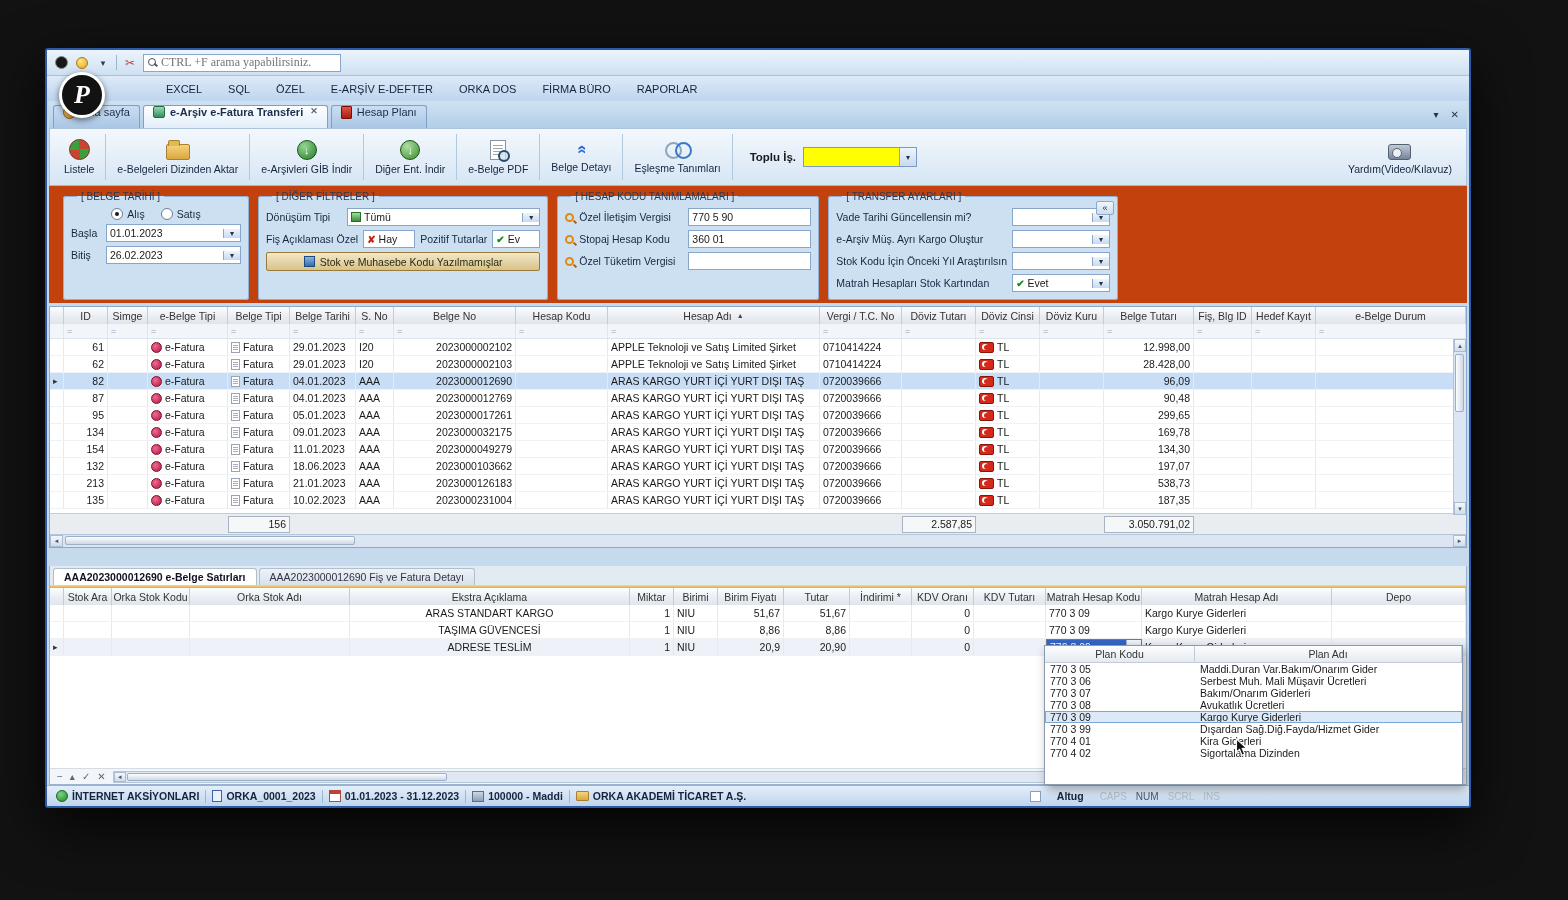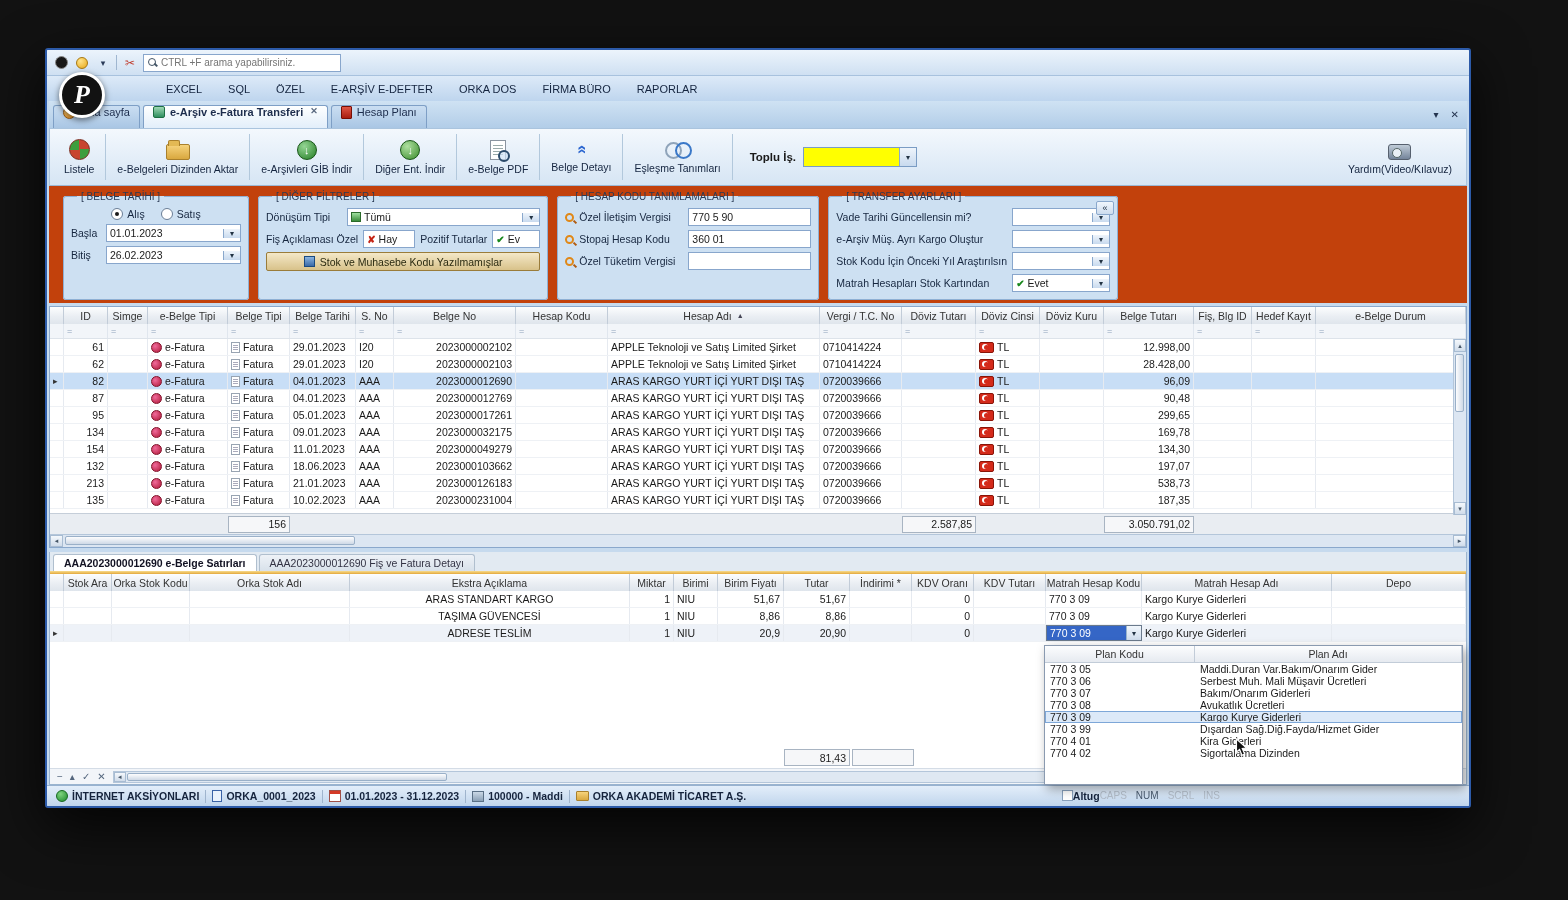--- a/index.html
+++ b/index.html
@@ -24,21 +24,21 @@
 .qb-star{width:12px;height:12px;border-radius:50%;background:radial-gradient(circle at 35% 30%,#ffe38a,#e8a818);border:1px solid #a87810}
 .qb-caret{color:#2a3a58;font-size:9px}
 .qb-caret::before{content:"▾"}
 .qb-sep{width:1px;height:15px;background:#9fb6d0}
 .qb-cut{color:#c03a2a;font-size:12px}
 .qb-cut::before{content:"✂"}
 .search-box{width:198px;height:18px;background:#fff;border:1px solid #88a6cc;display:flex;align-items:center;gap:4px;padding:0 4px}
 .mag{width:9px;height:9px;position:relative;flex:none}
 .mag::before{content:"";position:absolute;left:0;top:0;width:6px;height:6px;border:1.5px solid #456;border-radius:50%}
 .mag::after{content:"";position:absolute;left:6px;top:6px;width:4px;height:1.5px;background:#456;transform:rotate(45deg)}
-.search-box input{border:none;outline:none;flex:1;font-family:Liberation Sans, sans-serif;font-size:10px;color:#222;background:transparent}
+.search-box input{border:none;outline:none;flex:1;font-family:Liberation Serif, serif;font-size:12px;color:#222;background:transparent}
 
 .menubar{flex:0 0 25px;background:linear-gradient(#ddeaf8,#bed5ee);display:flex;align-items:center;padding-left:108px;gap:4px}
 .menu-item{padding:3px 11px;font-size:11px;color:#14243f;cursor:default}
 .logo{position:absolute;left:12px;top:22px;width:46px;height:46px;background:#121212;border:3px solid #fff;border-radius:50%;box-shadow:0 2px 6px rgba(0,0,0,.55);color:#fff;font:bold 26px "Liberation Serif",serif;display:flex;align-items:center;justify-content:center;z-index:20}
 .logo::before{content:"P";font-style:italic}
 
 .main{flex:1;display:flex;flex-direction:column;background:#c6daee;padding:0 2px;position:relative}
 
 .tabstrip{flex:0 0 27px;display:flex;align-items:flex-end;gap:3px;padding:3px 4px 0;background:linear-gradient(#cfe2f3,#b2cde8);position:relative}
 .dtab{height:23px;display:flex;align-items:flex-start;gap:5px;padding:0 9px;border:1px solid #7e9fc6;border-bottom:none;border-radius:3px 3px 0 0;background:linear-gradient(#cadef2,#a9c6e4);font-size:11px;color:#1c2c4c;cursor:default}
@@ -138,21 +138,21 @@
 .hs-r::before{content:"▸"}
 .hs-track{flex:1;position:relative}
 .thumb{position:absolute;left:2px;top:1px;height:9px;width:290px;background:linear-gradient(#fdfdfe,#cfd9e6);border:1px solid #9ab0c8;border-radius:2px}
 .vscroll{position:absolute;right:0;top:32px;width:13px;height:176px;background:#dce6f2;border-left:1px solid #b4c6da;display:flex;flex-direction:column;z-index:5}
 .vs-btn{flex:0 0 13px;background:linear-gradient(#f4f8fc,#d0dcea);border:1px solid #a8bcd2;color:#456;font-size:7px;display:flex;align-items:center;justify-content:center}
 .vs-u::before{content:"▴"}
 .vs-d::before{content:"▾"}
 .vs-track{flex:1;position:relative}
 .vthumb{position:absolute;left:1px;top:2px;width:9px;height:58px;background:linear-gradient(90deg,#fdfdfe,#cfd9e6);border:1px solid #9ab0c8;border-radius:2px}
 
-.detblock{flex:1;display:flex;flex-direction:column;background:#fff;border:1px solid #9ab4cf;border-top:none;margin-top:4px;position:relative}
+.detblock{flex:1;display:flex;flex-direction:column;background:#fff;border:1px solid #9ab4cf;border-top:none;margin-top:18px;position:relative}
 .det-tabs{flex:0 0 19px;display:flex;align-items:flex-end;gap:2px;background:#e2eaf2;padding:2px 3px 0}
 .det-tab{height:17px;padding:0 10px;display:flex;align-items:center;font-size:10.5px;border:1px solid #b0bfce;border-bottom:none;border-radius:3px 3px 0 0;background:linear-gradient(#eef2f7,#d8e1ea);color:#334;cursor:default}
 .det-tab.active{background:#fff;font-weight:bold;color:#112}
 .accent{flex:0 0 3px;background:linear-gradient(#f8dc8c,var(--accent_line,#e3a83c))}
 .dhead{flex:0 0 17px;display:flex}
 .drow{height:17px;display:flex;border-bottom:1px solid #eef1f5}
 .drow.sel{background:#eef2f8}
 .drow.sel .cind::before{content:"▸";color:#333;font-size:9px}
 .d-ind{flex:0 0 14px}.d-stokara{flex:0 0 48px}.d-oskodu{flex:0 0 78px}.d-osadi{flex:0 0 160px}.d-ekstra{flex:0 0 280px}.d-miktar{flex:0 0 44px}.d-birimi{flex:0 0 44px}.d-bfiyat{flex:0 0 66px}.d-tutar{flex:0 0 66px}.d-indirim{flex:0 0 62px}.d-kdvo{flex:0 0 62px}.d-kdvt{flex:0 0 72px}.d-mkodu{flex:0 0 96px}.d-madi{flex:0 0 190px}.d-depo{flex:1}
 .ctr{justify-content:center}
@@ -189,21 +189,21 @@
 
 .statusbar{flex:0 0 21px;background:linear-gradient(#e3eefa,#c0d5ec);border-top:1px solid #98b2d0;display:flex;align-items:center;padding:0 9px;gap:6px;font-size:10.5px;color:#15233c}
 .sb-item{display:flex;align-items:center;gap:4px;font-weight:bold;white-space:nowrap}
 .sb-sep{width:1px;height:13px;background:#9fb4cd}
 .si-globe{width:12px;height:12px;border-radius:50%;background:radial-gradient(circle at 35% 30%,#7fd47f,#1e8a2e);border:1px solid #15691f;flex:none}
 .si-doc{width:10px;height:12px;background:#eaf2fc;border:1px solid #3a62a6;flex:none}
 .si-cal{width:12px;height:12px;background:#fff;border:1px solid #a05048;box-shadow:inset 0 3px 0 #d43a28;flex:none}
 .si-home{width:12px;height:11px;background:linear-gradient(#cad8e6,#8aa0b6);border:1px solid #5a7086;flex:none}
 .si-folder{width:13px;height:10px;background:linear-gradient(#f6d37c,#d9a83f);border:1px solid #a9802c;border-radius:1px;flex:none}
 .sb-check{width:11px;height:11px;background:#fff;border:1px solid #88a0bc;flex:none}
-.sb-right{margin-left:auto;margin-right:240px;display:flex;gap:0}
+.sb-right{margin-left:auto;margin-right:240px;display:flex;align-items:center;gap:16px}
 .sb-user{font-weight:bold}
 .sb-keys{display:flex;gap:9px;color:#b2bcc8;font-size:10px}
 .sb-keys .on{color:#48596e}
 </style>
 </head>
 <body>
 
 <div class="window">
 
 
@@ -887,24 +887,20 @@
             <div class="cl d-kdvt"></div>
             <div class="cl d-mkodu mk editing">
               <span class="mk-val">770 3 09</span>
               <span class="mk-btn"></span>
             </div>
             <div class="cl d-madi">Kargo Kurye Giderleri</div>
             <div class="cl d-depo"></div>
           </div>
         </div>
       <div class="dfill"></div>
-      <div class="dsum">
-        <span class="sumbox dbox1">81,43</span>
-        <span class="sumbox dbox2"></span>
-      </div>
       <div class="dnav">
         <span class="nv nv-min"></span>
         <span class="nv nv-up"></span>
         <span class="nv nv-ck"></span>
         <span class="nv nv-x"></span>
         <span class="dhs">
           <span class="hs-btn hs-l"></span>
           <span class="dthumb"></span>
         </span>
       </div>

